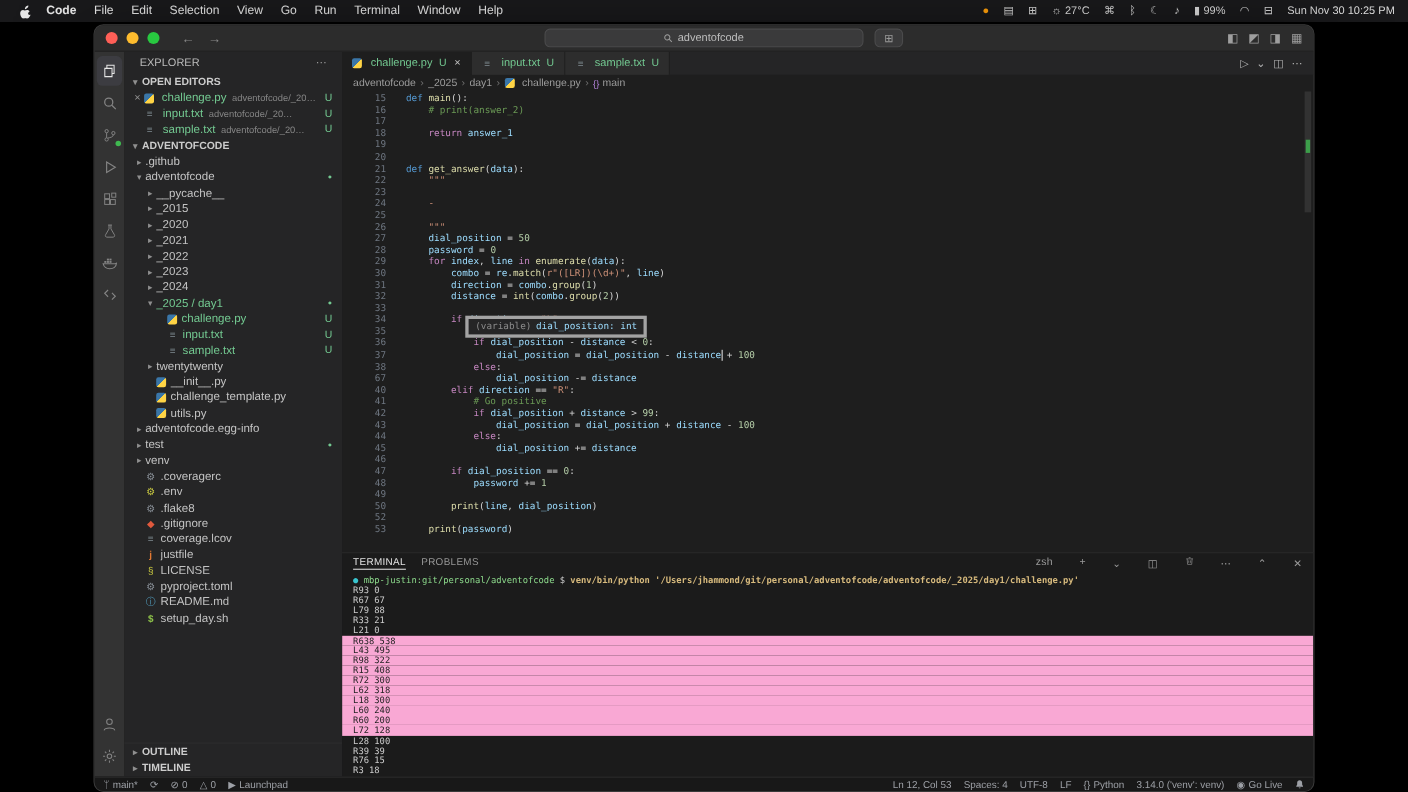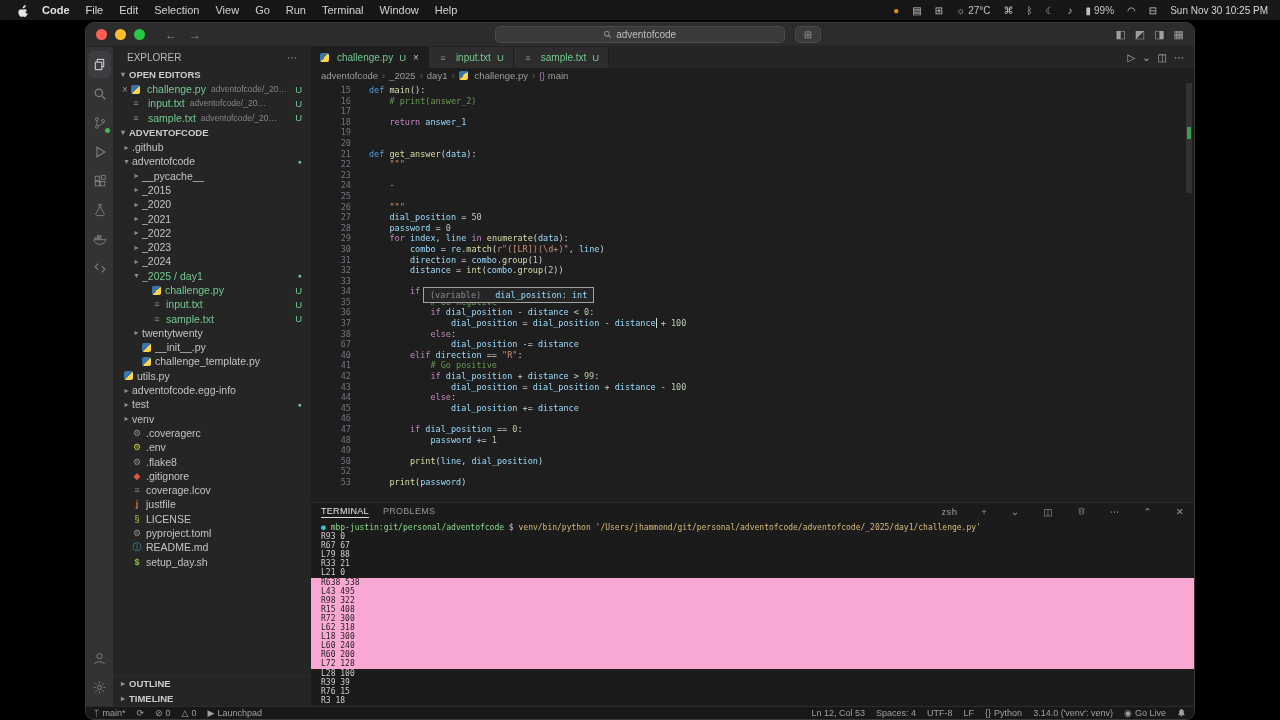--- a/index.html
+++ b/index.html
@@ -92,41 +92,41 @@
 
   .code-area{flex:1;position:relative;overflow:hidden;font-family:"DejaVu Sans Mono",monospace;
     font-size:8.5px;line-height:10.6px;color:#d4d4d4;}
   #code-lines{padding-top:2px;}
   .code-line{display:flex;height:10.6px;}
   .gutter{flex:0 0 50px;text-align:right;padding-right:10px;color:#6e7681;}
   .code-text{white-space:pre;margin-left:8px;}
   .c{color:#6a9955;}.s{color:#ce9178;}.n{color:#b5cea8;}.kd{color:#569cd6;}
   .k{color:#c586c0;}.f{color:#dcdcaa;}.v{color:#9cdcfe;}
   .cursor{position:absolute;width:1px;height:10px;background:#d7d7d7;z-index:4;}
-  .hover-tip{position:absolute;z-index:5;display:flex;gap:14px;background:#252526;
-    border:1px solid #a3a3a3;padding:1px 6px;font-size:8.5px;line-height:12px;white-space:nowrap;}
+  .hover-tip{position:absolute;z-index:5;display:flex;gap:4px;background:#252526;
+    border:3px solid #a3a3a3;padding:1px 6px;font-size:8.5px;line-height:12px;white-space:nowrap;}
   .tip-prefix{color:#8b8b8b;}.tip-main{color:#9cdcfe;}
   .sb-thumb{position:absolute;right:2px;top:0;width:6px;height:110px;background:rgba(121,121,121,.22);}
   .ovr-marker{position:absolute;right:3px;top:44px;width:4px;height:12px;background:#3fb950;opacity:.8;}
 
   
   .terminal{height:204px;flex:0 0 auto;background:#1b1b1b;border-top:1px solid #2a2a2a;
     display:flex;flex-direction:column;}
   .term-header{height:17px;display:flex;align-items:center;gap:14px;padding:0 10px;
     font-size:9px;color:#969696;letter-spacing:.3px;}
   .term-tab.active{color:#e2e2e2;border-bottom:1px solid #d8d8d8;padding-bottom:1px;}
   .term-actions{margin-left:auto;display:flex;align-items:center;gap:24px;color:#9a9a9a;font-size:9.5px;}
   .term-body{flex:1;font-family:"DejaVu Sans Mono",monospace;font-size:8px;line-height:9.1px;
     color:#cccccc;padding-top:3px;overflow:hidden;}
   .t-line{padding-left:10px;white-space:pre;}
   .t-line.sel{background:#f9a8d4;color:#1f1f1f;}
   .t-dot{color:#39c5cf;}
   .t-prompt{color:#8ddb8c;}
   .t-dollar{color:#cccccc;}
-  .t-cmd{color:#d7ba7d;}
+  .t-cmd{color:#d7ba7d;font-weight:bold;}
 
   
   .statusbar{height:13px;background:#181818;border-top:1px solid #2b2b2b;display:flex;
     align-items:center;font-size:9px;color:#9da0a6;padding:0 8px;gap:11px;flex:0 0 auto;}
   .sb-item{display:flex;align-items:center;gap:3px;white-space:nowrap;}
   .sb-glyph{font-size:9px;}
   .sb-right{margin-left:auto;display:flex;gap:11px;align-items:center;}
 </style>
 </head>
 <body>
@@ -416,21 +416,21 @@
             <div class="tree-row" style="padding-left: 18px;">
               <span class="chev-sp"></span>
               <span class="fi python"></span>
               <span class="tree-label">__init__.py</span>
             </div>
             <div class="tree-row" style="padding-left: 18px;">
               <span class="chev-sp"></span>
               <span class="fi python"></span>
               <span class="tree-label">challenge_template.py</span>
             </div>
-            <div class="tree-row" style="">
+            <div class="tree-row" style="padding-left: 18px;">
               <span class="chev-sp"></span>
               <span class="fi python"></span>
               <span class="tree-label">utils.py</span>
             </div>
             <div class="tree-row" style="padding-left: 8px;">
               <span class="chev">▸</span>
               <span class="tree-label">adventofcode.egg-info</span>
             </div>
             <div class="tree-row" style="padding-left: 8px;">
               <span class="chev">▸</span>

